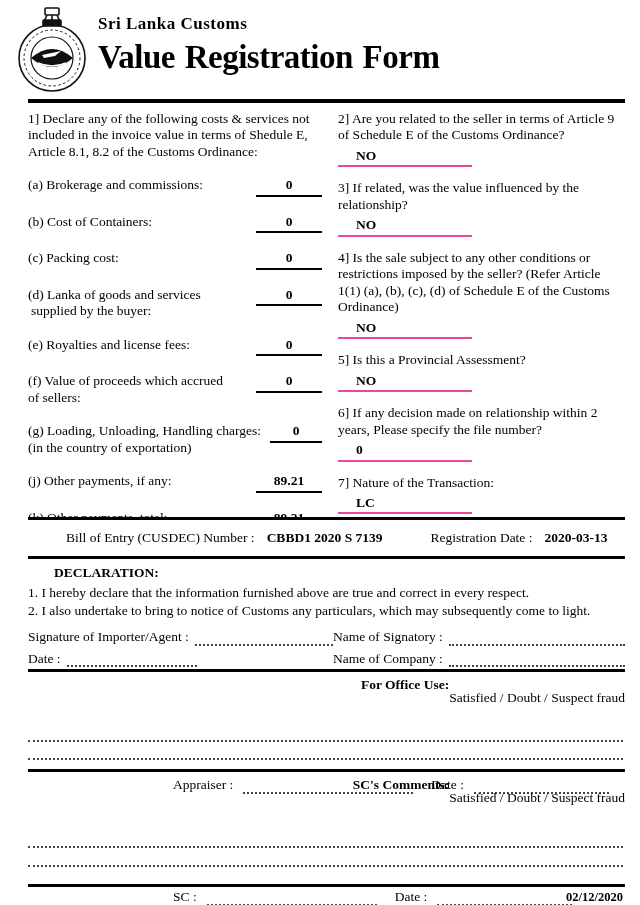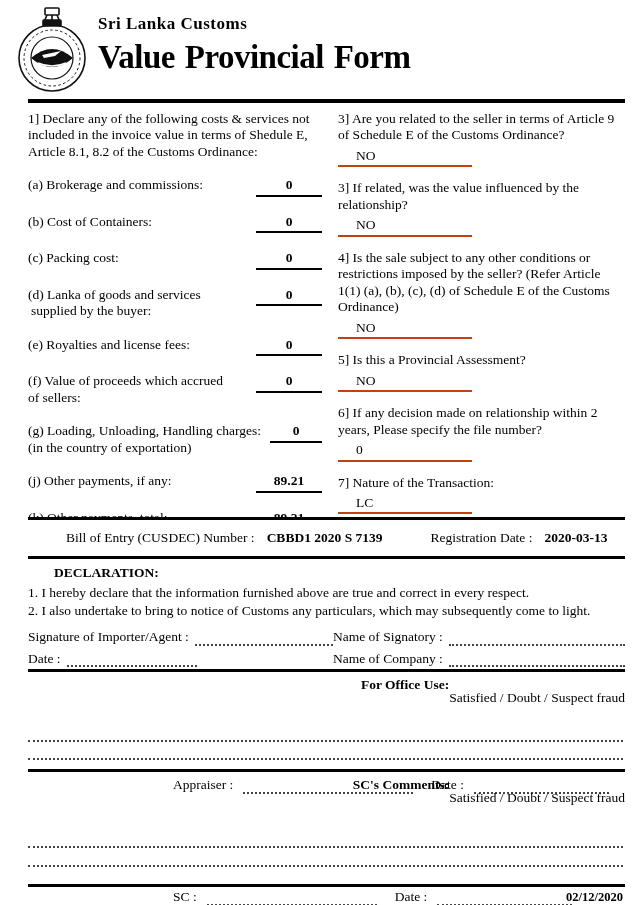--- a/index.html
+++ b/index.html
@@ -34,22 +34,22 @@
     flex: 0 0 66px; width: 66px; text-align: center; font-weight: bold;
     border-bottom: 2px solid #000; padding-bottom: 1px;
   }
   .cost-row.narrow-val .cost-value { flex-basis: 52px; width: 52px; }
   .label2 { display: block; }
   .indent1 { padding-left: 3px; }
 
   .q-block { margin-top: 13px; }
   .q-block.first { margin-top: 0; }
   .answer {
-    display: block; width: 134px; font-weight: normal; padding-left: 18px;
-    border-bottom: 2px solid #c2410c; margin-top: 4px; padding-bottom: 1px;
+    display: block; width: 134px; font-weight: bold; padding-left: 18px;
+    border-bottom: 2px solid #ec4899; margin-top: 4px; padding-bottom: 1px;
   }
 
   
   .boe-band { height: 36px; display: flex; align-items: center; padding-left: 38px; }
   .boe-band .val { font-weight: bold; margin-left: 12px; }
   .boe-band .reg-label { margin-left: 48px; }
 
   
   .decl { padding-top: 6px; height: 110px; }
   .decl-heading { font-weight: bold; margin-left: 26px; }
@@ -98,21 +98,21 @@
         <circle cx="38" cy="52" r="33"></circle>
         <circle cx="38" cy="52" r="28" stroke-width="1" stroke-dasharray="2.5 2.5"></circle>
         <circle cx="38" cy="52" r="21" stroke-width="1.2"></circle>
       </g>
       <path d="M17 52 Q38 34 59 52 Q38 70 17 52 Z" fill="#111"></path>
       <path d="M28 49 L47 45 L41 50 L30 52 Z" fill="#fff"></path>
       <path d="M24 57 Q38 63 52 57" stroke="#fff" stroke-width="1.5" fill="none"></path>
     </svg>
     <div class="header-text">
       <div class="org-name">Sri Lanka Customs</div>
-      <div class="form-title">Value Provincial Form</div>
+      <div class="form-title">Value Registration Form</div>
     </div>
   </div>
 
   <hr class="rule thick">
 
   <div class="cols">
 
     <div class="col-left">
       <div class="intro">1] Declare any of the following costs &amp; services not included in the invoice value in terms of Shedule E, Article 8.1, 8.2 of the Customs Ordinance:</div>
 
@@ -166,21 +166,21 @@
       </div>
 
       <div class="cost-row">
         <span class="cost-labels">(k) Other payments, total:</span>
         <span class="cost-value">89.21</span>
       </div>
     </div>
 
     <div class="col-right">
       <div class="q-block first">
-        <div class="q-text">3] Are you related to the seller in terms of Article 9 of Schedule E of the Customs Ordinance?</div>
+        <div class="q-text">2] Are you related to the seller in terms of Article 9 of Schedule E of the Customs Ordinance?</div>
         <span class="answer">NO</span>
       </div>
 
       <div class="q-block">
         <div class="q-text">3] If related, was the value influenced by the relationship?</div>
         <span class="answer">NO</span>
       </div>
 
       <div class="q-block">
         <div class="q-text">4] Is the sale subject to any other conditions or restrictions imposed by the seller? (Refer Article 1(1) (a), (b), (c), (d) of Schedule E of the Customs Ordinance)</div>

